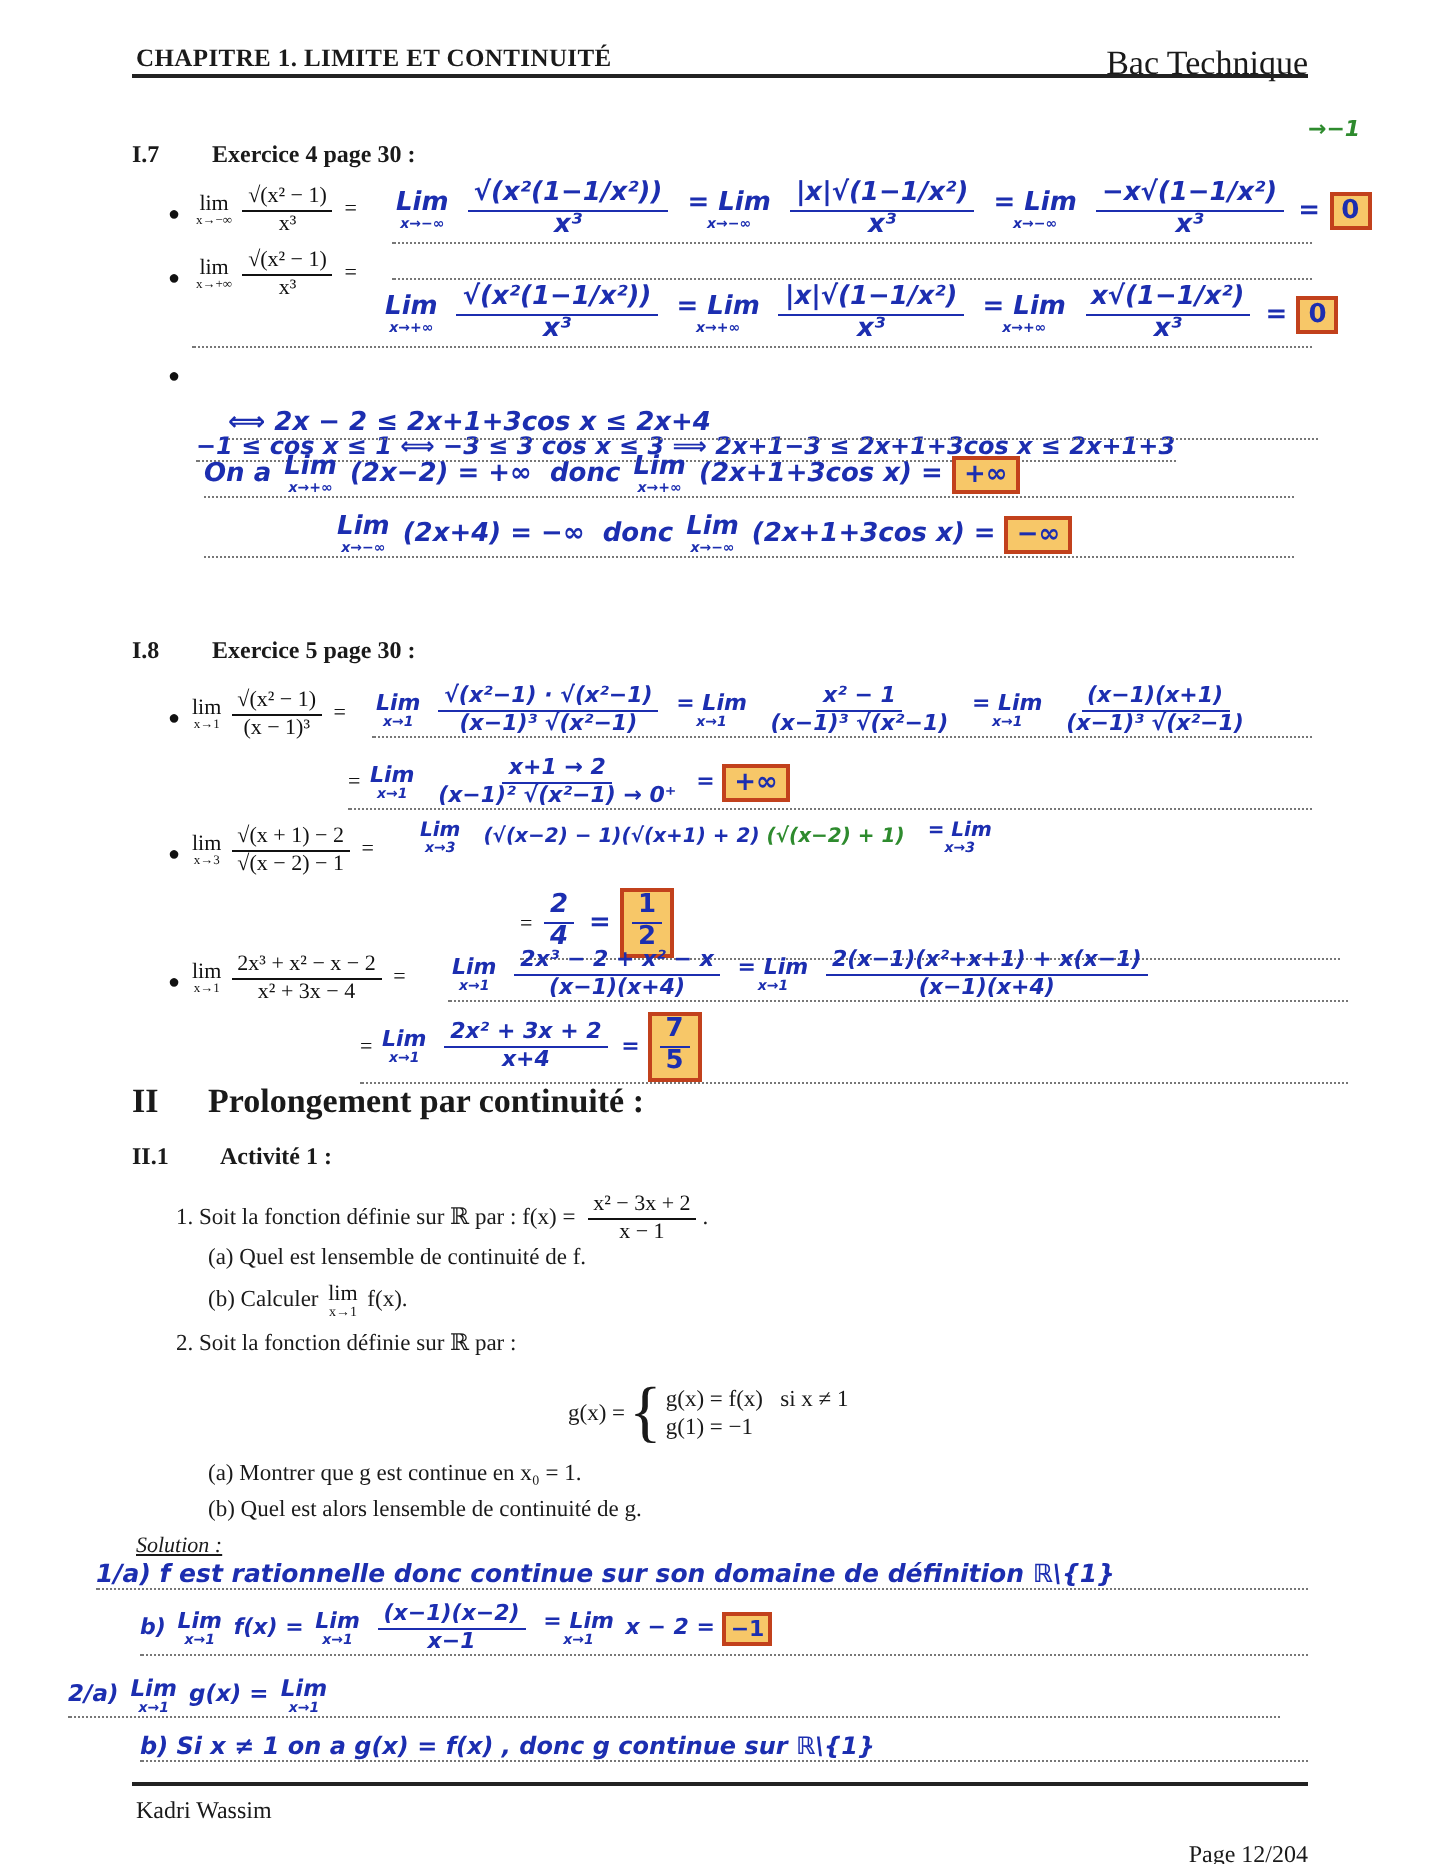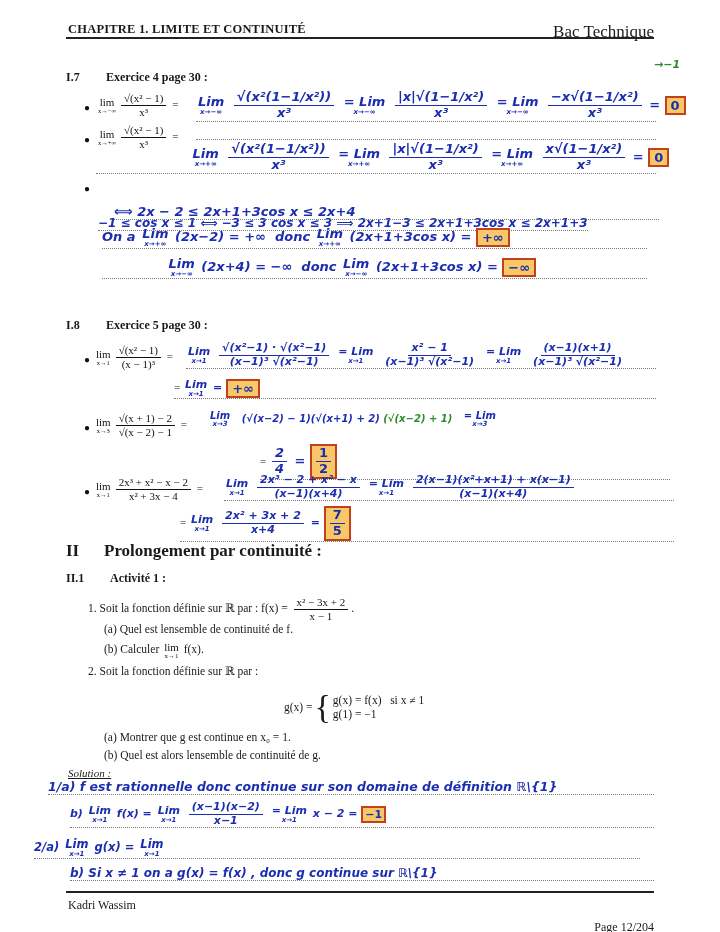--- a/index.html
+++ b/index.html
@@ -209,20 +209,24 @@
         <span class="n">(x−1)(x+1)</span>
         <span class="d">(x−1)³ √(x²−1)</span>
       </span>
   </div>
   <div class="abs hw dotline" style="left:90px;top:38px;width:482px;font-size:11px;">
     <span class="tex">= </span>
     <span class="lim">
         <span>Lim</span>
         <span class="sub">x→1</span>
       </span>
+    <span class="frac">
+        <span class="n">x+1 → 2</span>
+        <span class="d">(x−1)² √(x²−1) → 0⁺</span>
+      </span>
     <span>=</span>
     <span class="box">+∞</span>
   </div>
 </div>
 
 <div class="abs" style="left:84px;top:408px;width:600px;height:62px;">
   <span class="abs bullet" style="left:0;top:14px;">●</span>
   <span class="abs tex" style="left:10px;top:4px;">
     <span class="lim">
         <span>lim</span>

